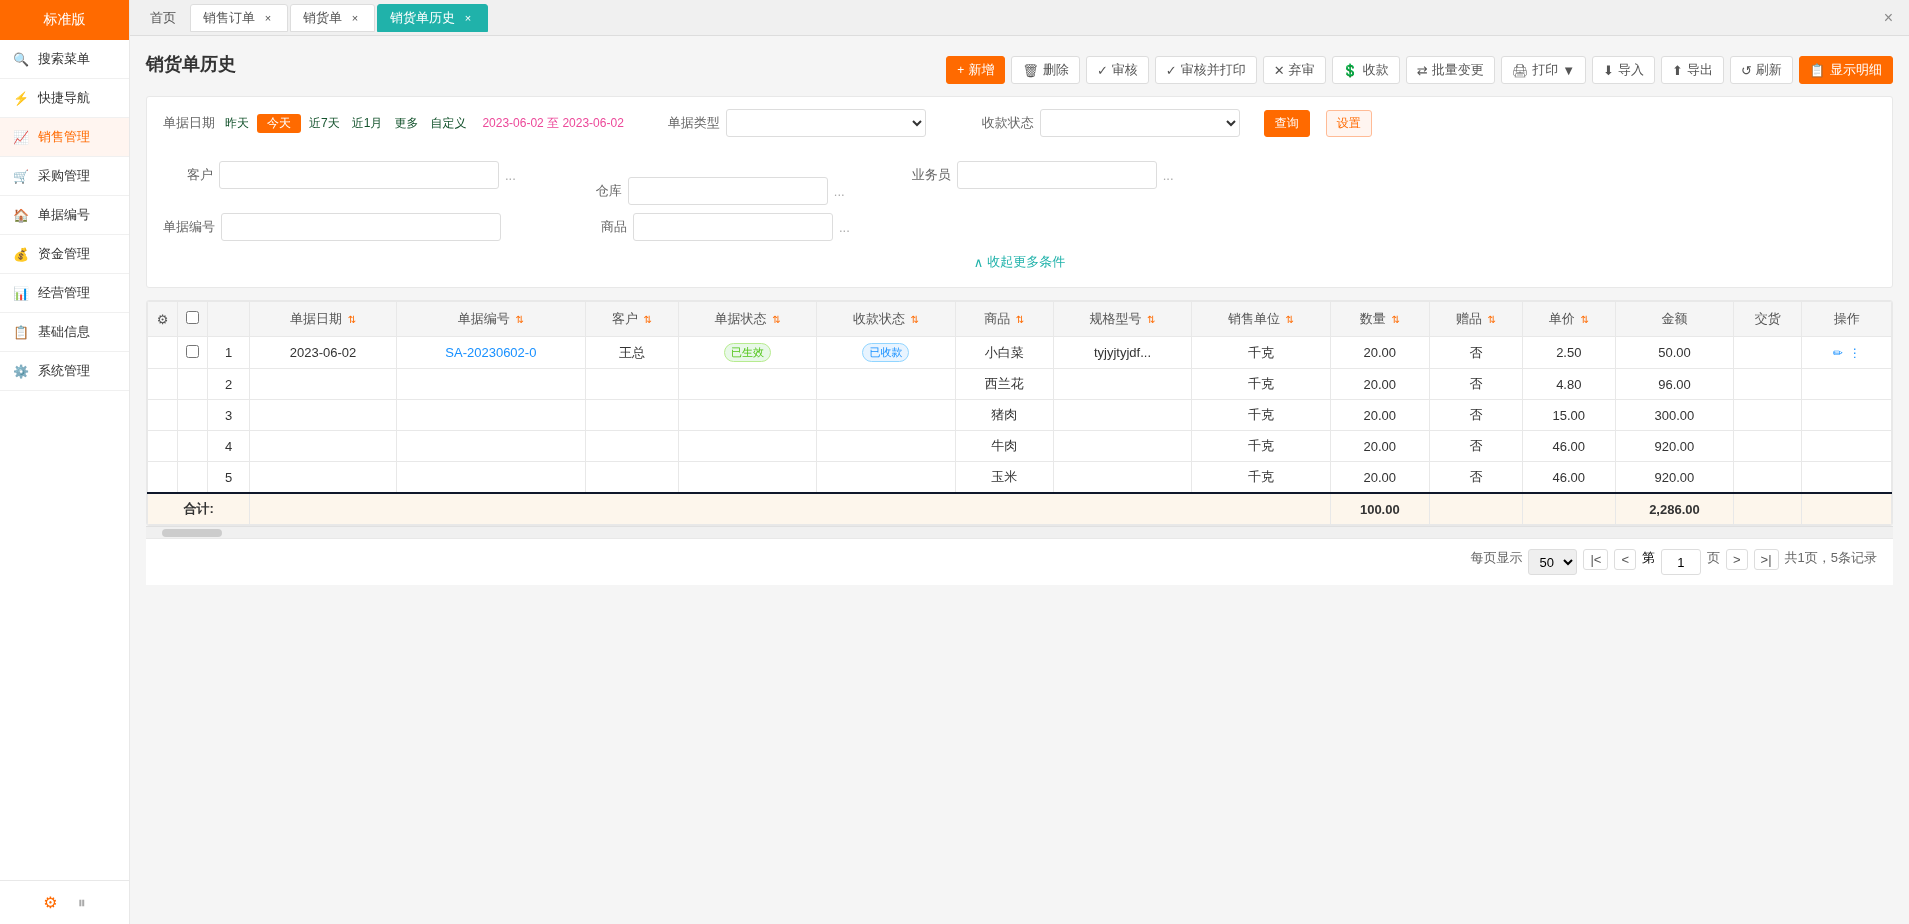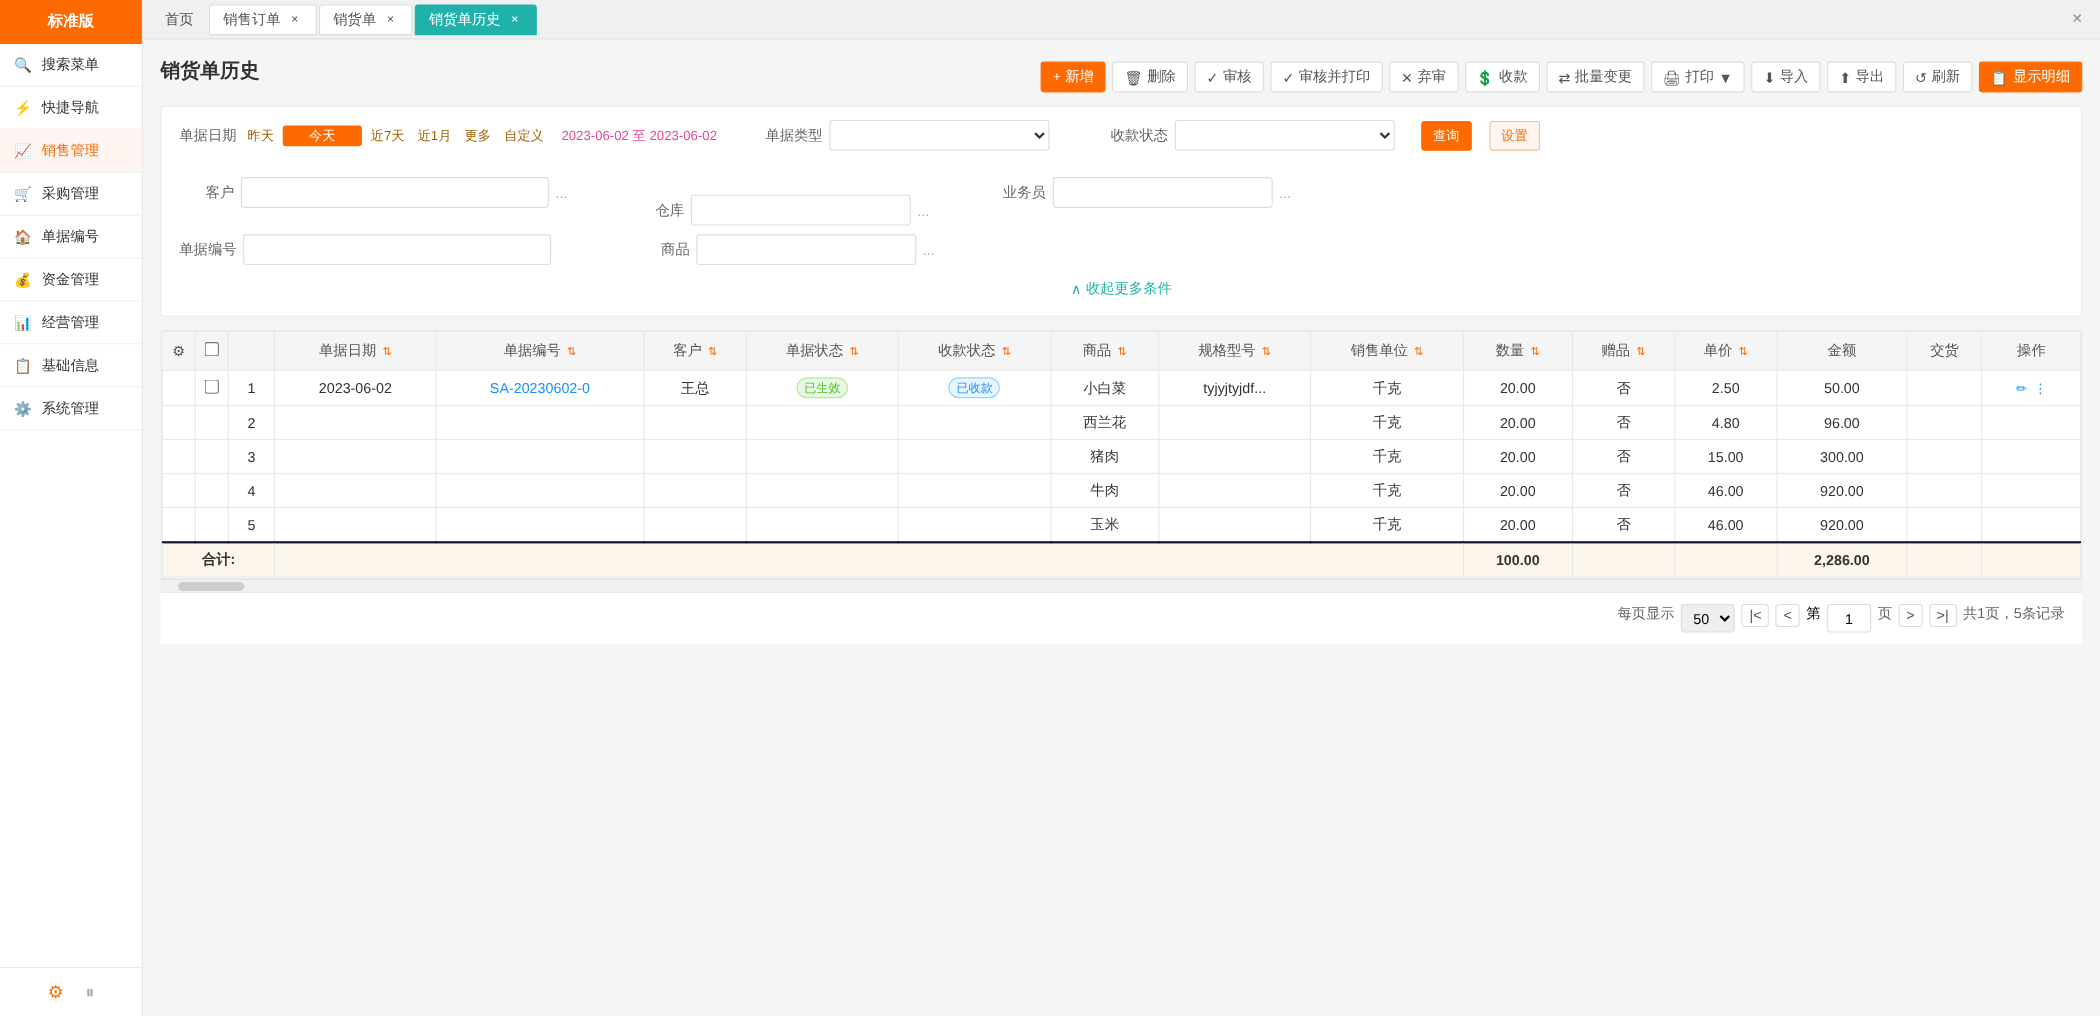--- a/index.html
+++ b/index.html
@@ -1,20 +1,20 @@
 <!DOCTYPE html>
 <html><head>
   <meta charset="utf-8">
   <style>
     * { box-sizing: border-box; margin: 0; padding: 0; font-family: 'Microsoft YaHei', Arial, sans-serif; font-size: 13px; }
     body { display: flex; height: 924px; overflow: hidden; background: #f5f5f5; }
 
     
     .sidebar { width: 130px; background: #fff; border-right: 1px solid #e8e8e8; display: flex; flex-direction: column; height: 100%; }
-    .sidebar-top { background: #ff6a00; height: 40px; display: flex; align-items: center; justify-content: center; color: #fff; font-size: 14px; font-weight: bold; }
+    .sidebar-top { background: #ff6a00; height: 40px; display: flex; align-items: center; justify-content: center; color: #fff; font-size: 14px; font-weight: normal; }
     .sidebar-item { display: flex; align-items: center; padding: 10px 12px; cursor: pointer; color: #333; gap: 8px; border-bottom: 1px solid #f0f0f0; }
     .sidebar-item .icon { width: 18px; height: 18px; display: flex; align-items: center; justify-content: center; color: #666; }
     .sidebar-item.active { color: #ff6a00; background: #fff5f0; }
     .sidebar-bottom { margin-top: auto; display: flex; padding: 10px; gap: 8px; border-top: 1px solid #e8e8e8; justify-content: center; }
 
     
     .main { flex: 1; display: flex; flex-direction: column; overflow: hidden; }
 
     
     .tab-bar { display: flex; align-items: center; background: #f0f0f0; border-bottom: 1px solid #ddd; height: 36px; padding: 0 8px; gap: 2px; }
@@ -35,22 +35,22 @@
 
     
     .filter-area { background: #fff; border: 1px solid #e8e8e8; border-radius: 3px; padding: 12px 16px; margin-bottom: 12px; }
     .filter-row { display: flex; align-items: center; gap: 16px; margin-bottom: 8px; flex-wrap: wrap; }
     .filter-item { display: flex; align-items: center; gap: 6px; }
     .filter-label { color: #666; white-space: nowrap; min-width: 50px; text-align: right; }
     .filter-input { border: 1px solid #ddd; border-radius: 3px; padding: 3px 8px; height: 28px; min-width: 180px; color: #333; background: #fff; }
     .filter-input-wide { min-width: 280px; }
     .filter-select { border: 1px solid #ddd; border-radius: 3px; padding: 3px 8px; height: 28px; min-width: 180px; background: #fff; color: #333; }
     .date-quick { display: flex; gap: 4px; }
-    .date-quick-btn { border: none; background: none; cursor: pointer; color: #a16207; padding: 1px 4px; font-size: 12px; }
-    .date-quick-btn.active { background: #ff6a00; color: #fff; border-radius: 3px; padding: 1px 24px; }
+    .date-quick-btn { border: none; background: none; cursor: pointer; color: #14532d; padding: 1px 4px; font-size: 12px; }
+    .date-quick-btn.active { background: #ff6a00; color: #fff; border-radius: 3px; padding: 1px 10px; }
     .date-display { color: #ec4899; font-size: 12px; }
     .more-dots { color: #aaa; cursor: pointer; }
     .collapse-bar { display: flex; align-items: center; justify-content: center; color: #20b2aa; cursor: pointer; padding: 4px; font-size: 12px; gap: 4px; margin-top: 4px; }
 
     
     .table-container { background: #fff; border: 1px solid #e8e8e8; border-radius: 3px; overflow: auto; }
     table { width: 100%; border-collapse: collapse; font-size: 12px; }
     thead tr { background: #f5f5f5; }
     th { padding: 8px 6px; border: 1px solid #e8e8e8; color: #555; font-weight: normal; white-space: nowrap; text-align: center; }
     th .sort-icon { color: #ff6a00; font-size: 10px; margin-left: 2px; }

